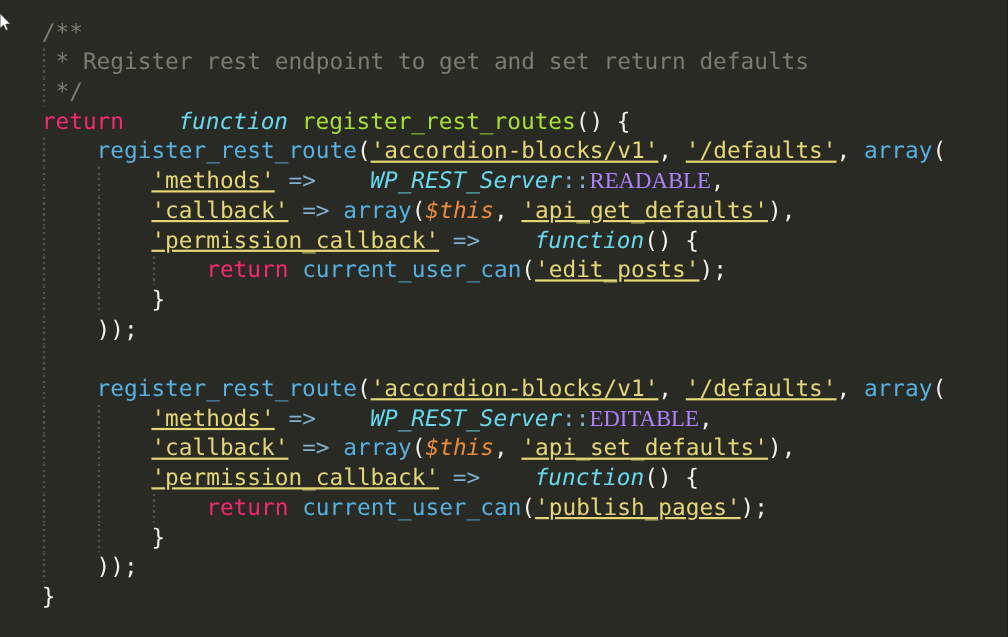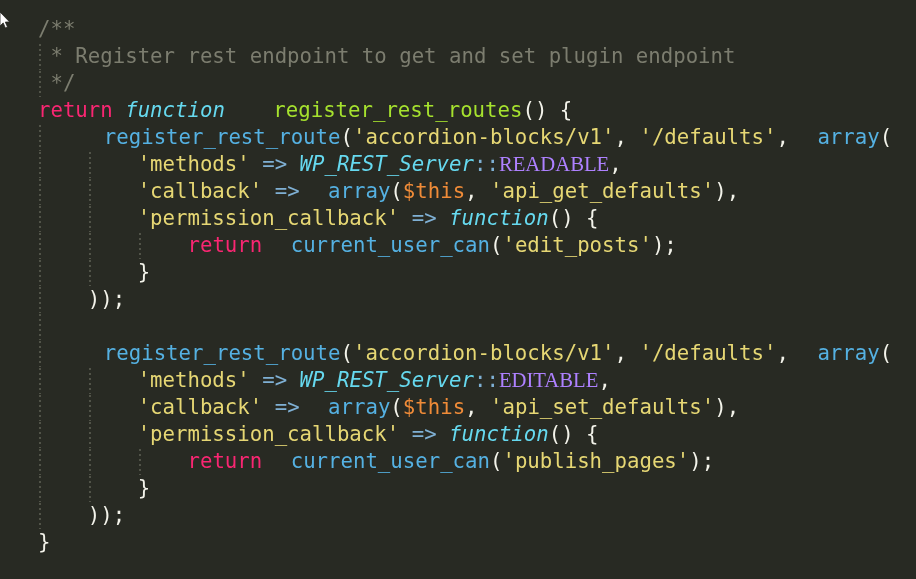--- a/index.html
+++ b/index.html
@@ -23,44 +23,44 @@
   }
   .indent-guide{
     position:absolute;
     top:1px;bottom:0;
     width:2px;
     background:repeating-linear-gradient(to bottom, var(--c-guide,#515348) 0 2px, transparent 2px 5px);
   }
   .tok{white-space:pre;}
   .tok-comment{color:var(--c-comment);}
   .tok-kwpink{color:var(--c-kwpink);}
-  .tok-kwcyan{color:var(--c-kwcyan);font-style:italic;}
-  .tok-fname{color:var(--c-fname);margin-left:36px;}
-  .tok-call{color:var(--c-call);margin-left:16px;}
+  .tok-kwcyan{color:var(--c-kwcyan);font-style:italic;margin-left:37px;}
+  .tok-fname{color:var(--c-fname);}
+  .tok-call{color:var(--c-call);}
   .tok-op{color:var(--c-op);}
-  .tok-str{color:var(--c-str);}
+  .tok-str{color:var(--c-str);text-decoration:underline;}
   .tok-const{color:var(--c-const);font-family:Liberation Serif, serif;}
-  .tok-var{color:var(--c-var);}
+  .tok-var{color:var(--c-var);font-style:italic;}
   .tok-plain{color:var(--c-plain);}
   .mouse-cursor{
     position:absolute;
     left:-2px;top:12px;
     z-index:5;
   }
 </style>
 </head>
 <body>
 
 <div class="editor">
   <svg class="mouse-cursor" width="13" height="19" viewBox="0 0 13 19">
     <path d="M2 0 L2 14 L5.2 10.9 L7.3 15.9 L9.5 14.9 L7.3 10.1 L11.6 9.9 Z" fill="#ffffff" stroke="#24251f" stroke-width="0.8"></path>
   </svg>
   <div class="code-area">
       <div class="code-line"><span class="tok tok-comment">/**</span></div>
-      <div class="code-line"><span class="indent-guide" style="left: 1px;"></span><span class="tok tok-comment"> * Register rest endpoint to get and set plugin endpoint</span></div>
+      <div class="code-line"><span class="indent-guide" style="left: 1px;"></span><span class="tok tok-comment"> * Register rest endpoint to get and set return defaults</span></div>
       <div class="code-line"><span class="indent-guide" style="left: 1px;"></span><span class="tok tok-comment"> */</span></div>
       <div class="code-line"><span class="tok tok-kwpink">return</span><span class="tok tok-plain"> </span><span class="tok tok-kwcyan">function</span><span class="tok tok-plain"> </span><span class="tok tok-fname">register_rest_routes</span><span class="tok tok-plain">() {</span></div>
       <div class="code-line"><span class="indent-guide" style="left: 1px;"></span><span class="tok tok-plain">    </span><span class="tok tok-call">register_rest_route</span><span class="tok tok-plain">(</span><span class="tok tok-str">'accordion-blocks/v1'</span><span class="tok tok-plain">, </span><span class="tok tok-str">'/defaults'</span><span class="tok tok-plain">, </span><span class="tok tok-call">array</span><span class="tok tok-plain">(</span></div>
       <div class="code-line"><span class="indent-guide" style="left: 1px;"></span><span class="indent-guide" style="left: 51px;"></span><span class="tok tok-plain">        </span><span class="tok tok-str">'methods'</span><span class="tok tok-plain"> </span><span class="tok tok-op">=&gt;</span><span class="tok tok-plain"> </span><span class="tok tok-kwcyan">WP_REST_Server</span><span class="tok tok-op">::</span><span class="tok tok-const">READABLE</span><span class="tok tok-plain">,</span></div>
       <div class="code-line"><span class="indent-guide" style="left: 1px;"></span><span class="indent-guide" style="left: 51px;"></span><span class="tok tok-plain">        </span><span class="tok tok-str">'callback'</span><span class="tok tok-plain"> </span><span class="tok tok-op">=&gt;</span><span class="tok tok-plain"> </span><span class="tok tok-call">array</span><span class="tok tok-plain">(</span><span class="tok tok-var">$this</span><span class="tok tok-plain">, </span><span class="tok tok-str">'api_get_defaults'</span><span class="tok tok-plain">),</span></div>
       <div class="code-line"><span class="indent-guide" style="left: 1px;"></span><span class="indent-guide" style="left: 51px;"></span><span class="tok tok-plain">        </span><span class="tok tok-str">'permission_callback'</span><span class="tok tok-plain"> </span><span class="tok tok-op">=&gt;</span><span class="tok tok-plain"> </span><span class="tok tok-kwcyan">function</span><span class="tok tok-plain">() {</span></div>
       <div class="code-line"><span class="indent-guide" style="left: 1px;"></span><span class="indent-guide" style="left: 51px;"></span><span class="indent-guide" style="left: 101px;"></span><span class="tok tok-plain">            </span><span class="tok tok-kwpink">return</span><span class="tok tok-plain"> </span><span class="tok tok-call">current_user_can</span><span class="tok tok-plain">(</span><span class="tok tok-str">'edit_posts'</span><span class="tok tok-plain">);</span></div>
       <div class="code-line"><span class="indent-guide" style="left: 1px;"></span><span class="indent-guide" style="left: 51px;"></span><span class="tok tok-plain">        }</span></div>
       <div class="code-line"><span class="indent-guide" style="left: 1px;"></span><span class="tok tok-plain">    ));</span></div>
       <div class="code-line"><span class="indent-guide" style="left: 1px;"></span></div>

